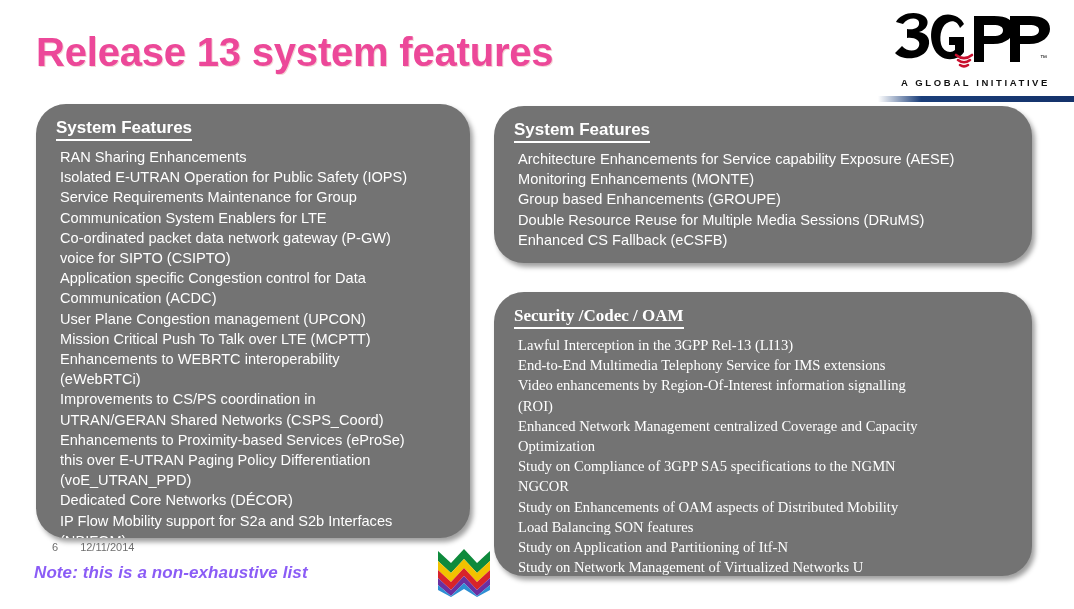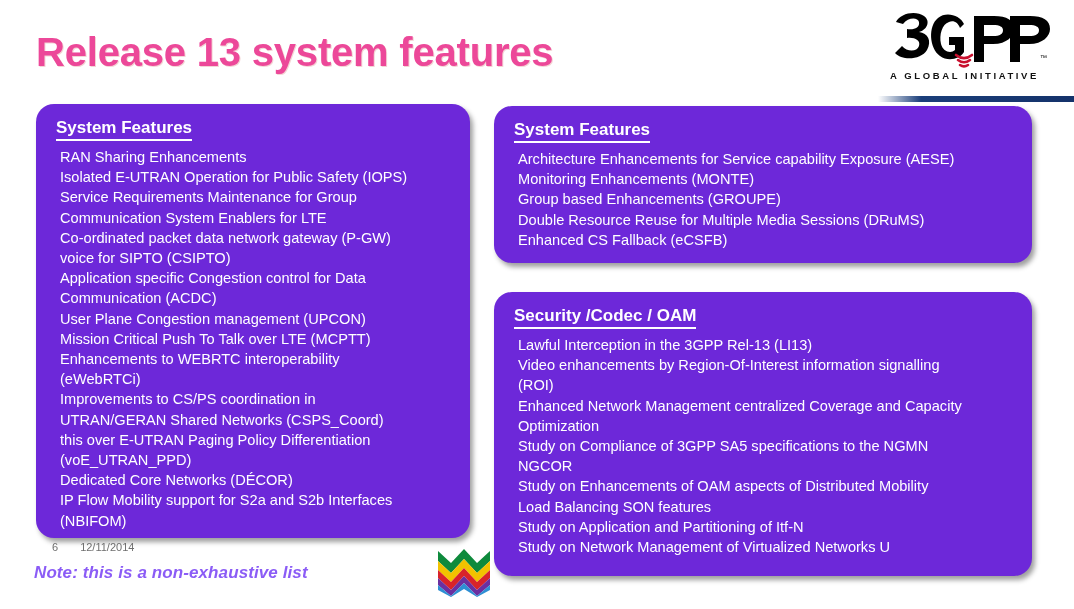--- a/index.html
+++ b/index.html
@@ -20,33 +20,33 @@
     letter-spacing:-0.2px;
     white-space:nowrap;
     text-shadow:1px 1px 0 rgba(200,60,60,.22);
   }
 
   
   .logo-wrap{position:absolute;right:24px;top:8px;width:160px;height:86px;}
   .logo-mark{width:160px;height:62px;display:block;}
   .logo-tag{
     font-size:9.5px;font-weight:bold;color:#111;
-    letter-spacing:2.6px;text-align:left;
-    margin-top:0;
+    letter-spacing:2.6px;text-align:right;
+    margin-top:7px;
   }
   .logo-bar{
     position:absolute;right:0;top:96px;width:196px;height:6px;
     background:linear-gradient(90deg,rgba(26,62,122,0) 0%,#1A3E7A 22%,#14326A 100%);
   }
 
   
   .panel{
     position:absolute;
-    background:#6d28d9;
-    border-radius:18px;
+    background:#737373;
+    border-radius:30px;
     box-shadow:3px 4px 5px rgba(0,0,0,.38);
     color:#ffffff;
     overflow:hidden;
   }
   .panel-inner{padding:14px 18px 10px 18px;}
   .panel-heading{
     font-size:17px;font-weight:bold;
     display:inline-block;
     border-bottom:2px solid #ffffff;
     padding-bottom:1px;
@@ -60,21 +60,21 @@
     line-height:20.2px;
     white-space:pre-wrap;
   }
 
   #panel-left     {left:36px; top:104px;  width:434px; height:434px;}
   #panel-right-top{left:494px;top:106px;  width:538px; height:157px;}
   #panel-right-bot{left:494px;top:292px;  width:538px; height:284px;}
 
   #panel-left .panel-inner{padding:14px 16px 8px 20px;}
   #panel-right-top .panel-inner{padding:14px 16px 8px 20px;}
-  #panel-right-bot .panel-inner{padding:14px 16px 20px 20px;}
+  #panel-right-bot .panel-inner{padding:14px 16px 20px 20px;font-family:Liberation Serif, serif;}
 
   
   .footer-meta{
     position:absolute;left:52px;top:541px;
     font-size:11px;color:#6E6E6E;
     display:flex;gap:22px;align-items:baseline;
   }
   .footer-note{
     position:absolute;left:34px;top:563px;
     font-size:17px;font-style:italic;font-weight:bold;
@@ -129,20 +129,21 @@
         <li>Co-ordinated packet data network gateway (P-GW)
 voice for SIPTO (CSIPTO)</li>
         <li>Application specific Congestion control for Data
 Communication (ACDC)</li>
         <li>User Plane Congestion management (UPCON)</li>
         <li>Mission Critical Push To Talk over LTE (MCPTT)</li>
         <li>Enhancements to WEBRTC interoperability
 (eWebRTCi)</li>
         <li>Improvements to CS/PS coordination in
 UTRAN/GERAN Shared Networks (CSPS_Coord)</li>
+        <li>Enhancements to Proximity-based Services (eProSe)</li>
         <li>this over E-UTRAN Paging Policy Differentiation
 (voE_UTRAN_PPD)</li>
         <li>Dedicated Core Networks (DÉCOR)</li>
         <li>IP Flow Mobility support for S2a and S2b Interfaces
 (NBIFOM)</li>
       </ul>
     </div>
   </div>
 
   <div class="panel" id="panel-right-top">
@@ -156,20 +157,21 @@
         <li>Enhanced CS Fallback (eCSFB)</li>
       </ul>
     </div>
   </div>
 
   <div class="panel" id="panel-right-bot">
     <div class="panel-inner">
       <div class="panel-heading">Security /Codec / OAM</div>
       <ul class="panel-list">
         <li>Lawful Interception in the 3GPP Rel-13 (LI13)</li>
+        <li>End-to-End Multimedia Telephony Service for IMS extensions</li>
         <li>Video enhancements by Region-Of-Interest information signalling
 (ROI)</li>
         <li>Enhanced Network Management centralized Coverage and Capacity
 Optimization</li>
         <li>Study on Compliance of 3GPP SA5 specifications to the NGMN
 NGCOR</li>
         <li>Study on Enhancements of OAM aspects of Distributed Mobility
 Load Balancing SON features</li>
         <li>Study on Application and Partitioning of Itf-N</li>
         <li>Study on Network Management of Virtualized Networks U</li>

